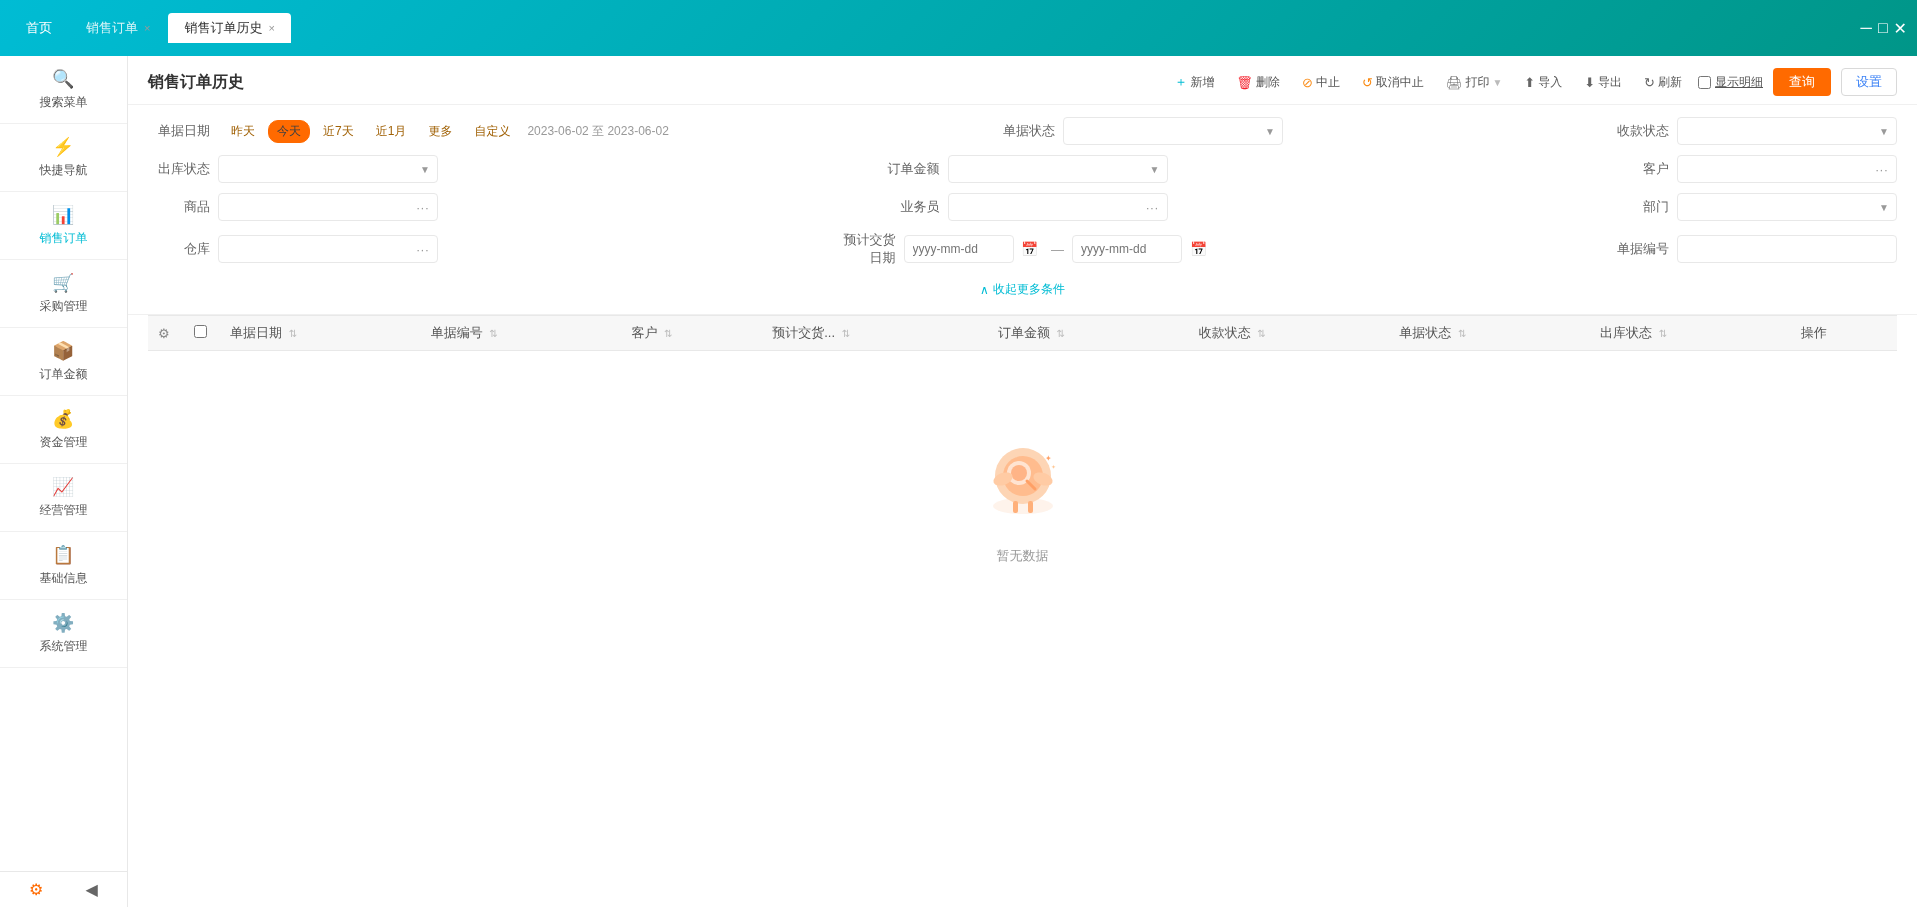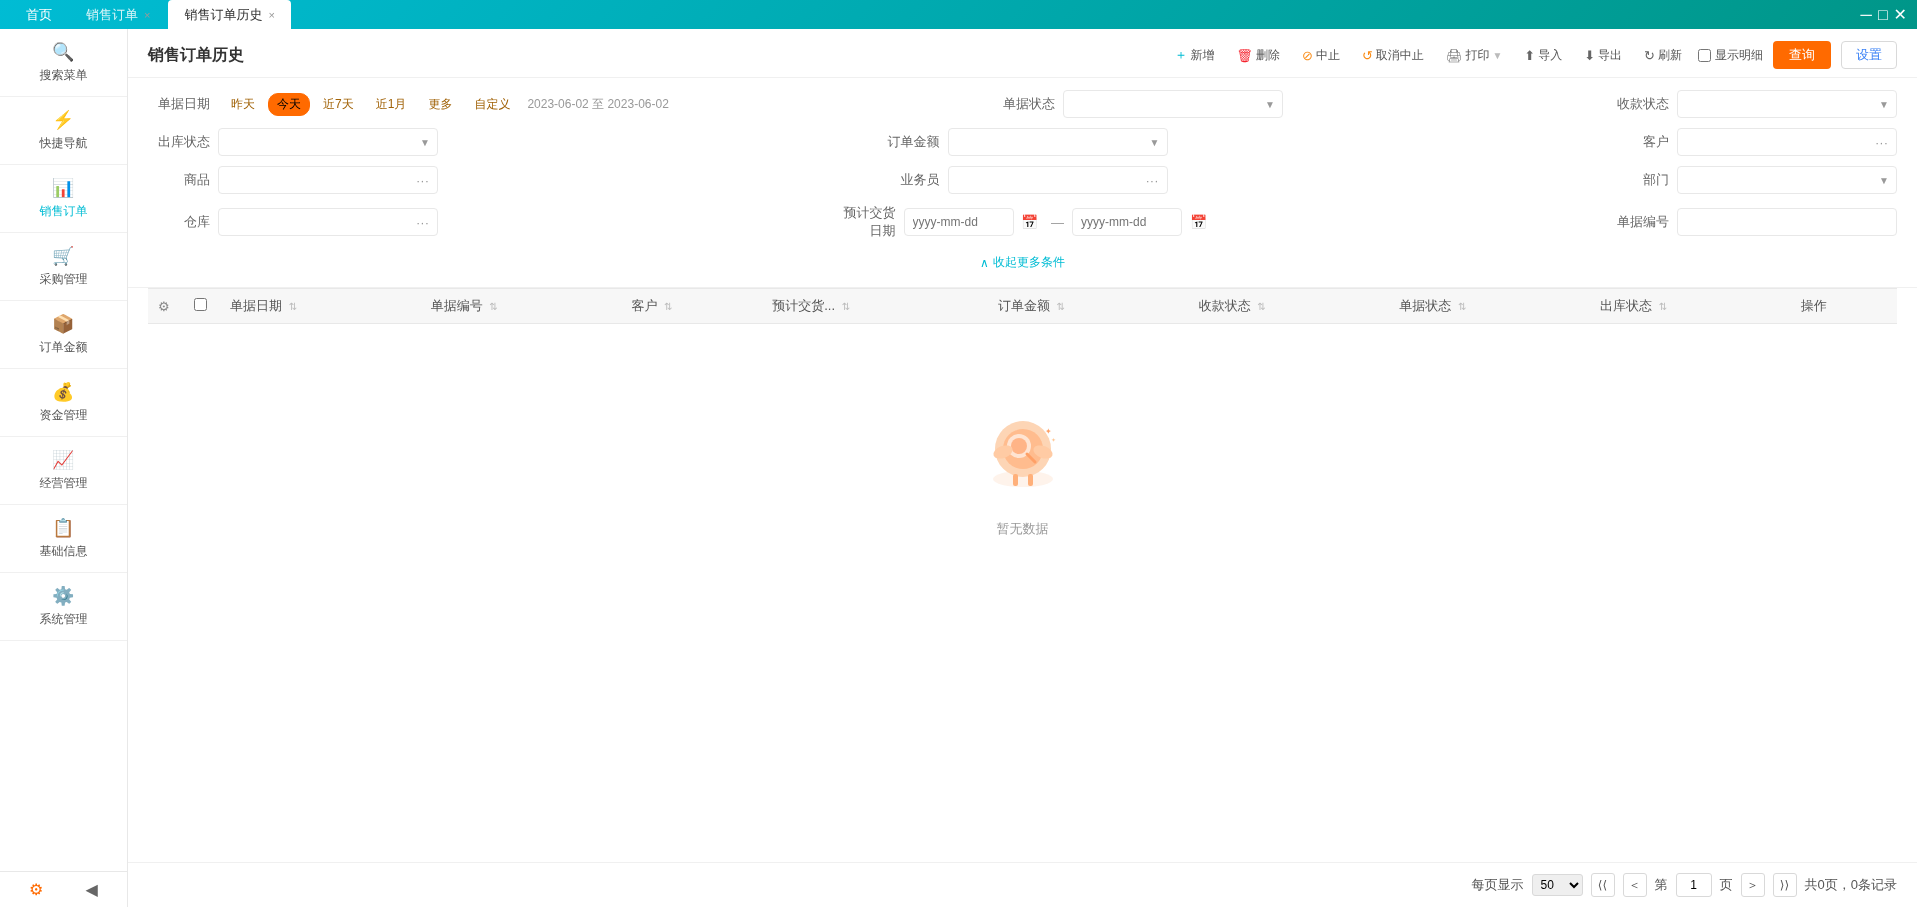--- a/index.html
+++ b/index.html
@@ -1,20 +1,20 @@
 <!DOCTYPE html>
 <html><head>
   <meta charset="utf-8">
   <style>
     * { box-sizing: border-box; margin: 0; padding: 0; }
     body { font-family: 'Microsoft YaHei', Arial, sans-serif; font-size: 13px; background: #f5f5f5; color: #333; display: flex; flex-direction: column; height: 100vh; overflow: hidden; }
 
     
     .top-bar {
-      height: 29px;
+      height: 56px;
       background: linear-gradient(135deg, #00bcd4, #009688);
       display: flex;
       align-items: center;
       padding: 0 10px;
       color: white;
       flex-shrink: 0;
     }
     .top-bar .tabs {
       display: flex;
       gap: 2px;
@@ -143,20 +143,21 @@
       border-radius: 4px;
       cursor: pointer;
       font-size: 13px;
     }
     .display-toggle {
       display: flex;
       align-items: center;
       gap: 4px;
       font-size: 12px;
       color: #555;
+      text-decoration: underline;
     }
     .display-toggle input { cursor: pointer; }
 
     
     .filter-area {
       padding: 12px 20px;
       border-bottom: 1px solid #f0f0f0;
     }
     .filter-row {
       display: flex;
@@ -207,21 +208,21 @@
     .date-quick-btn {
       padding: 2px 8px;
       border-radius: 10px;
       cursor: pointer;
       font-size: 12px;
       border: 1px solid transparent;
       color: #a16207;
     }
     .date-quick-btn.active {
       background: #ff6a00;
-      color: #000000;
+      color: #404040;
       border-color: #ff6a00;
     }
     .date-range-text {
       font-size: 12px;
       color: #999;
       margin-left: 8px;
     }
     .calendar-icon {
       color: #ff8c00;
       cursor: pointer;
@@ -648,30 +649,14 @@
                   <rect x="55" y="70" width="5" height="12" rx="2" fill="#ffb07a"></rect>
                 </svg>
                 <span>暂无数据</span>
               </div>
             </td>
           </tr>
         </tbody>
       </table>
     </div>
 
-    <div class="pagination">
-      <span>每页显示</span>
-      <select>
-        <option value="50" selected="">50</option>
-        <option value="20">20</option>
-        <option value="100">100</option>
-      </select>
-      <button class="pagination-btn" title="首页">⟨⟨</button>
-      <button class="pagination-btn" title="上一页">＜</button>
-      <span>第</span>
-      <input class="page-input" type="text" value="1" style="">
-      <span>页</span>
-      <button class="pagination-btn" title="下一页">＞</button>
-      <button class="pagination-btn" title="末页">⟩⟩</button>
-      <span>共0页，0条记录</span>
-    </div>
   </div>
 </div>
 
 </body></html>

